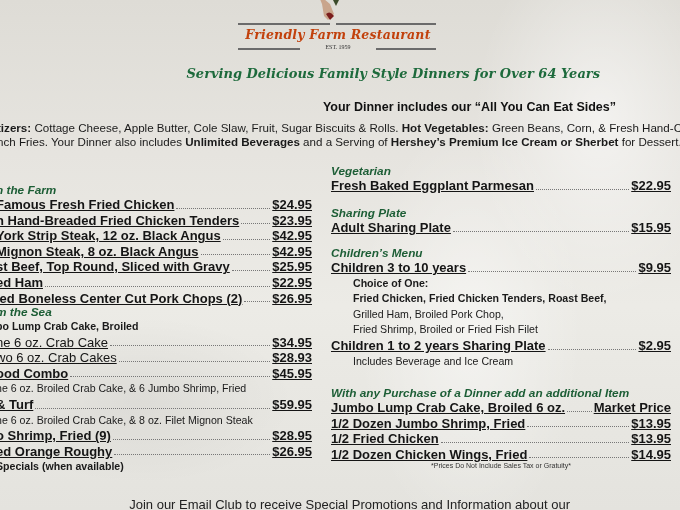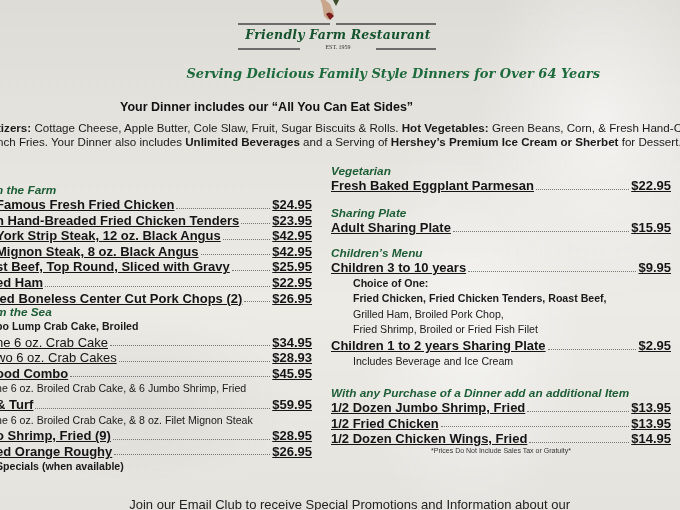--- a/index.html
+++ b/index.html
@@ -17,33 +17,33 @@
       radial-gradient(ellipse 220px 120px at 140px 400px, rgba(0,0,0,0.05), rgba(0,0,0,0) 70%);
   }
   .abs { position:absolute; }
   .logo-bird {
     left:300px; top:-6px; width:60px; height:28px;
   }
   .logo-rule { height:2px; background:#6b6b6b; }
   .brand {
     left:238px; top:27px; width:200px; text-align:center;
     font-family:"DejaVu Serif", serif; font-style:italic; font-weight:bold;
-    font-size:12.5px; color:#14532d; letter-spacing:0.2px;
+    font-size:12.5px; color:#c2410c; letter-spacing:0.2px;
   }
   .est {
     left:300px; top:44px; width:76px; text-align:center;
     font-family:"Liberation Serif", serif; font-size:6px; color:#333;
   }
   .tagline {
     left:100px; top:66px; width:500px; text-align:right;
     font-family:"DejaVu Serif", serif; font-style:italic; font-weight:bold;
     font-size:13px; color:#1d6a3c; white-space:nowrap;
   }
   .includes-title {
-    left:120px; top:100px; width:480px; text-align:left;
+    left:136px; top:100px; width:480px; text-align:right;
     font-weight:bold; font-size:12.5px; color:#111;
   }
   .sides-line {
     left:-3px; white-space:nowrap; font-size:11.6px; color:#1a1a1a;
   }
   .sides-line b { font-weight:bold; }
   .section-title {
     font-style:italic; font-weight:bold; font-size:11.8px; color:#1d5e36;
     white-space:nowrap;
   }
@@ -203,20 +203,25 @@
       <span class="name">Children 1 to 2 years Sharing Plate</span>
       <span class="dots"></span>
       <span class="price">$2.95</span>
     </div>
   <div class="note" style="padding-left:22px;">Includes Beverage and Ice Cream</div>
 </div>
 
 <div class="abs right-col" style="top:386px;">
   <div class="section-title">With any Purchase of a Dinner add an additional Item</div>
   <div class="row">
+      <span class="name">Jumbo Lump Crab Cake, Broiled 6 oz.</span>
+      <span class="dots"></span>
+      <span class="price">Market Price</span>
+    </div>
+  <div class="row">
       <span class="name">1/2 Dozen Jumbo Shrimp, Fried</span>
       <span class="dots"></span>
       <span class="price">$13.95</span>
     </div>
   <div class="row">
       <span class="name">1/2 Fried Chicken</span>
       <span class="dots"></span>
       <span class="price">$13.95</span>
     </div>
   <div class="row">

